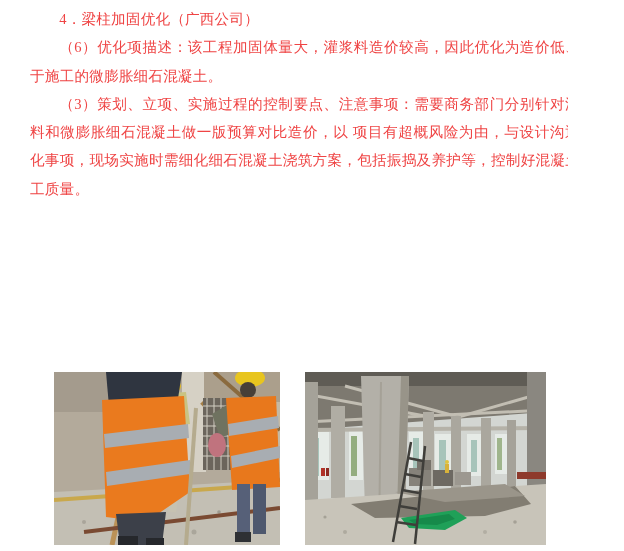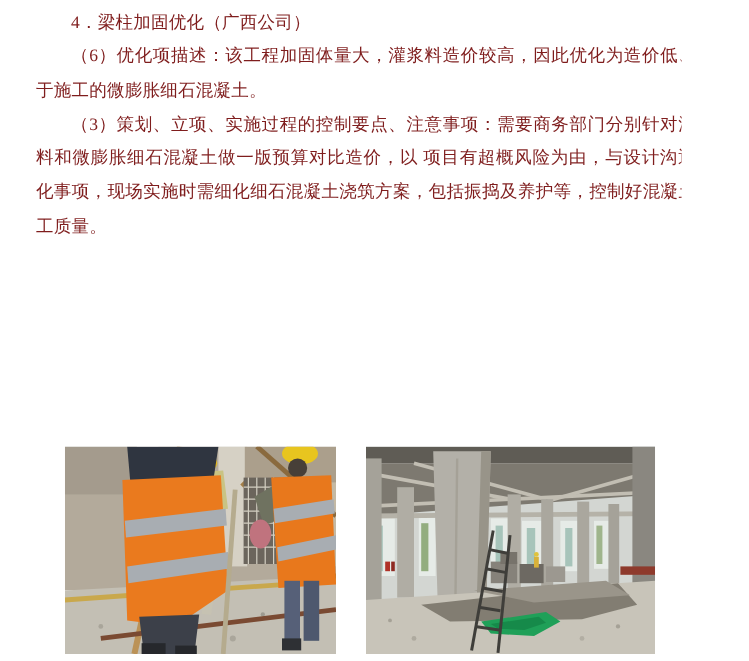--- a/index.html
+++ b/index.html
@@ -2,21 +2,21 @@
 <html><head>
 <meta charset="utf-8">
 <style>
   html,body{margin:0;padding:0;background:#ffffff;}
   .page{
     position:relative;
     width:568px;height:551px;
     background:#ffffff;
     overflow:hidden;
     font-family:"Liberation Serif","DejaVu Serif",serif;
-    color:#7f1d1d;
+    color:#ef4444;
   }
   .textblock{
     position:absolute;
     left:30px;top:5px;width:565px;
     font-size:14.6px;
     line-height:28.3px;
     text-align:justify;
     letter-spacing:0.2px;
   }
   .textblock p{margin:0;text-indent:2em;}

